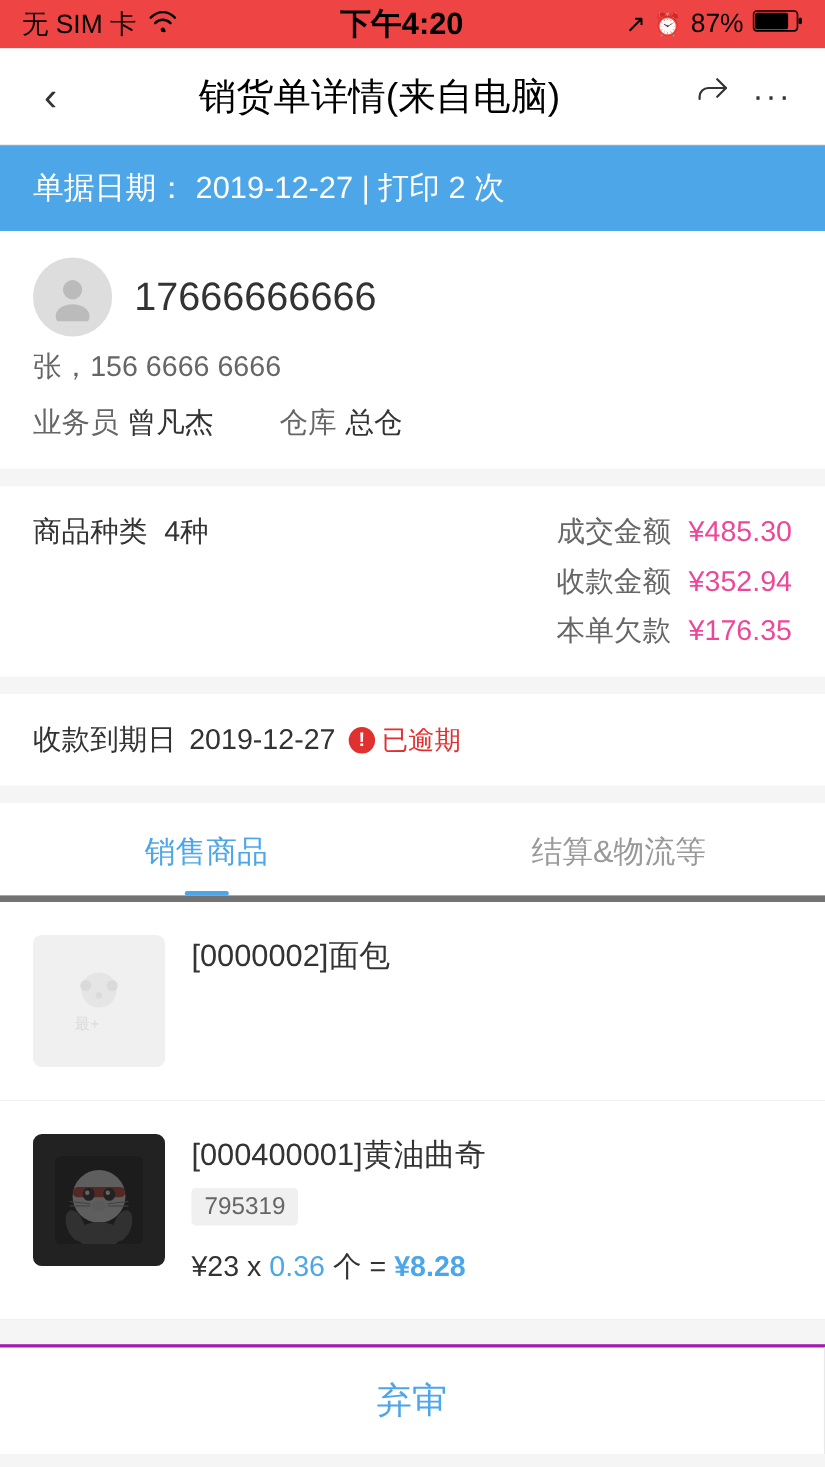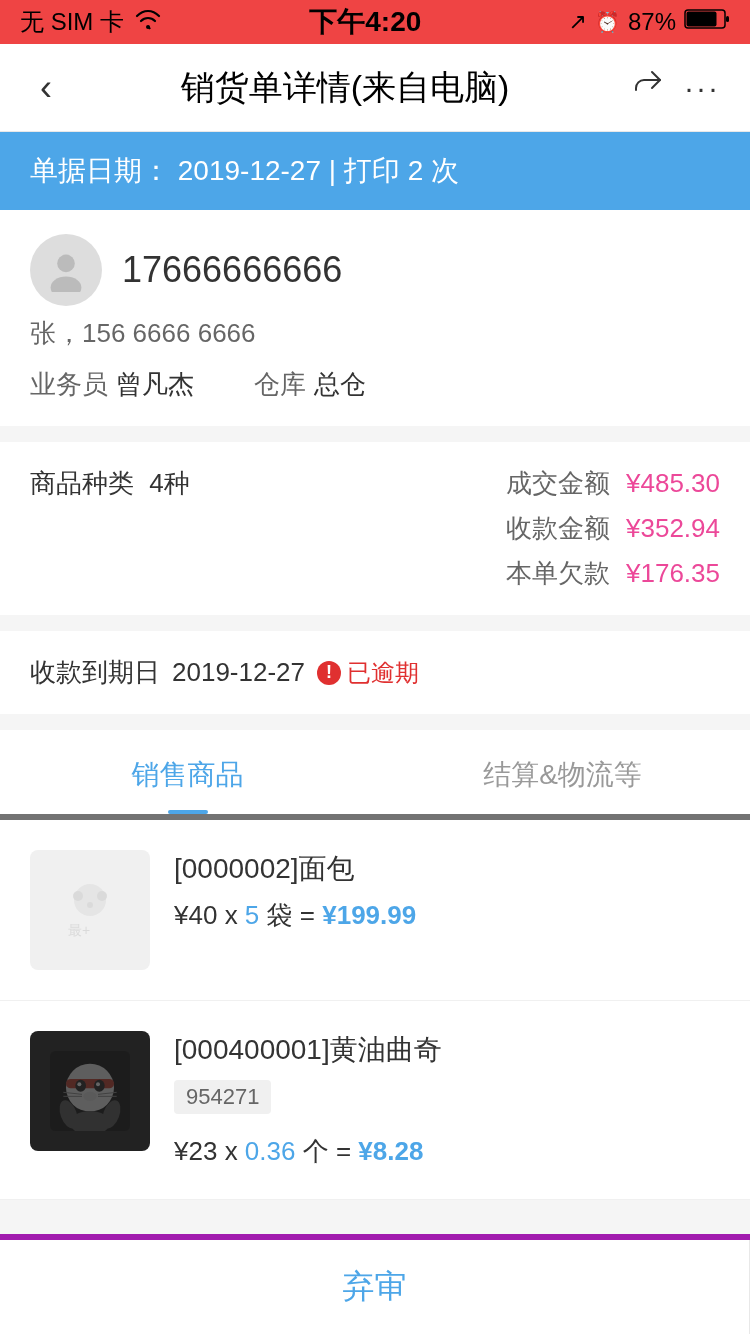--- a/index.html
+++ b/index.html
@@ -262,26 +262,26 @@
     .product-price {
       font-size: 26px;
       color: #333;
     }
     .product-price .qty { color: #4da6e8; }
     .product-price .total { color: #4da6e8; font-weight: 600; }
 
     
     .bottom-bar {
       position: fixed;
-      bottom: 0;
+      bottom: 12px;
       left: 0;
       width: 750px;
       height: 100px;
       background: #fff;
-      border-top: 6px solid #a21caf;
+      border-top: 3px solid #a21caf;
       display: flex;
       align-items: flex-start;
     }
     .bottom-btn {
       flex: 1;
       text-align: center;
       font-size: 32px;
       font-weight: 500;
       cursor: pointer;
       height: 100%;
@@ -419,28 +419,20 @@
         <svg viewBox="0 0 80 80" fill="none">
           <circle cx="40" cy="30" r="16" fill="#ccc"></circle>
           <circle cx="28" cy="26" r="5" fill="#aaa"></circle>
           <circle cx="52" cy="26" r="5" fill="#aaa"></circle>
           <circle cx="40" cy="35" r="3" fill="#aaa"></circle>
           <text x="18" y="65" font-size="14" fill="#aaa" font-family="sans-serif">最+</text>
         </svg>
       </div>
       <div class="product-info">
         <div class="product-name">[0000002]面包</div>
-        <div class="product-price">
-          <span>¥40</span>
-          <span> x </span>
-          <span class="qty">5</span>
-          <span>袋</span>
-          <span> = </span>
-          <span class="total">¥199.99</span>
-        </div>
       </div>
     </div>
 
     <div class="product-item">
       <div class="product-img has-img" style="border-radius:8px;">
         <svg viewBox="0 0 120 120" width="120" height="120">
           <rect width="120" height="120" fill="#111" rx="8"></rect>
 
           <circle cx="60" cy="55" r="36" fill="#e8e8e8"></circle>
 
@@ -459,21 +451,21 @@
           <line x1="72" y1="68" x2="100" y2="68" stroke="#888" stroke-width="1.5"></line>
 
           <ellipse cx="60" cy="108" rx="30" ry="18" fill="#555"></ellipse>
           <ellipse cx="28" cy="95" rx="12" ry="22" fill="#555" transform="rotate(-20 28 95)"></ellipse>
           <ellipse cx="92" cy="95" rx="12" ry="22" fill="#555" transform="rotate(20 92 95)"></ellipse>
         </svg>
       </div>
       <div class="product-info">
         <div class="product-name">[000400001]黄油曲奇</div>
         <div style="margin-bottom:10px;">
-          <span class="product-sku">954271</span>
+          <span class="product-sku">795319</span>
         </div>
         <div class="product-price">
           <span>¥23</span>
           <span> x </span>
           <span class="qty">0.36</span>
           <span>个</span>
           <span> = </span>
           <span class="total">¥8.28</span>
         </div>
       </div>

